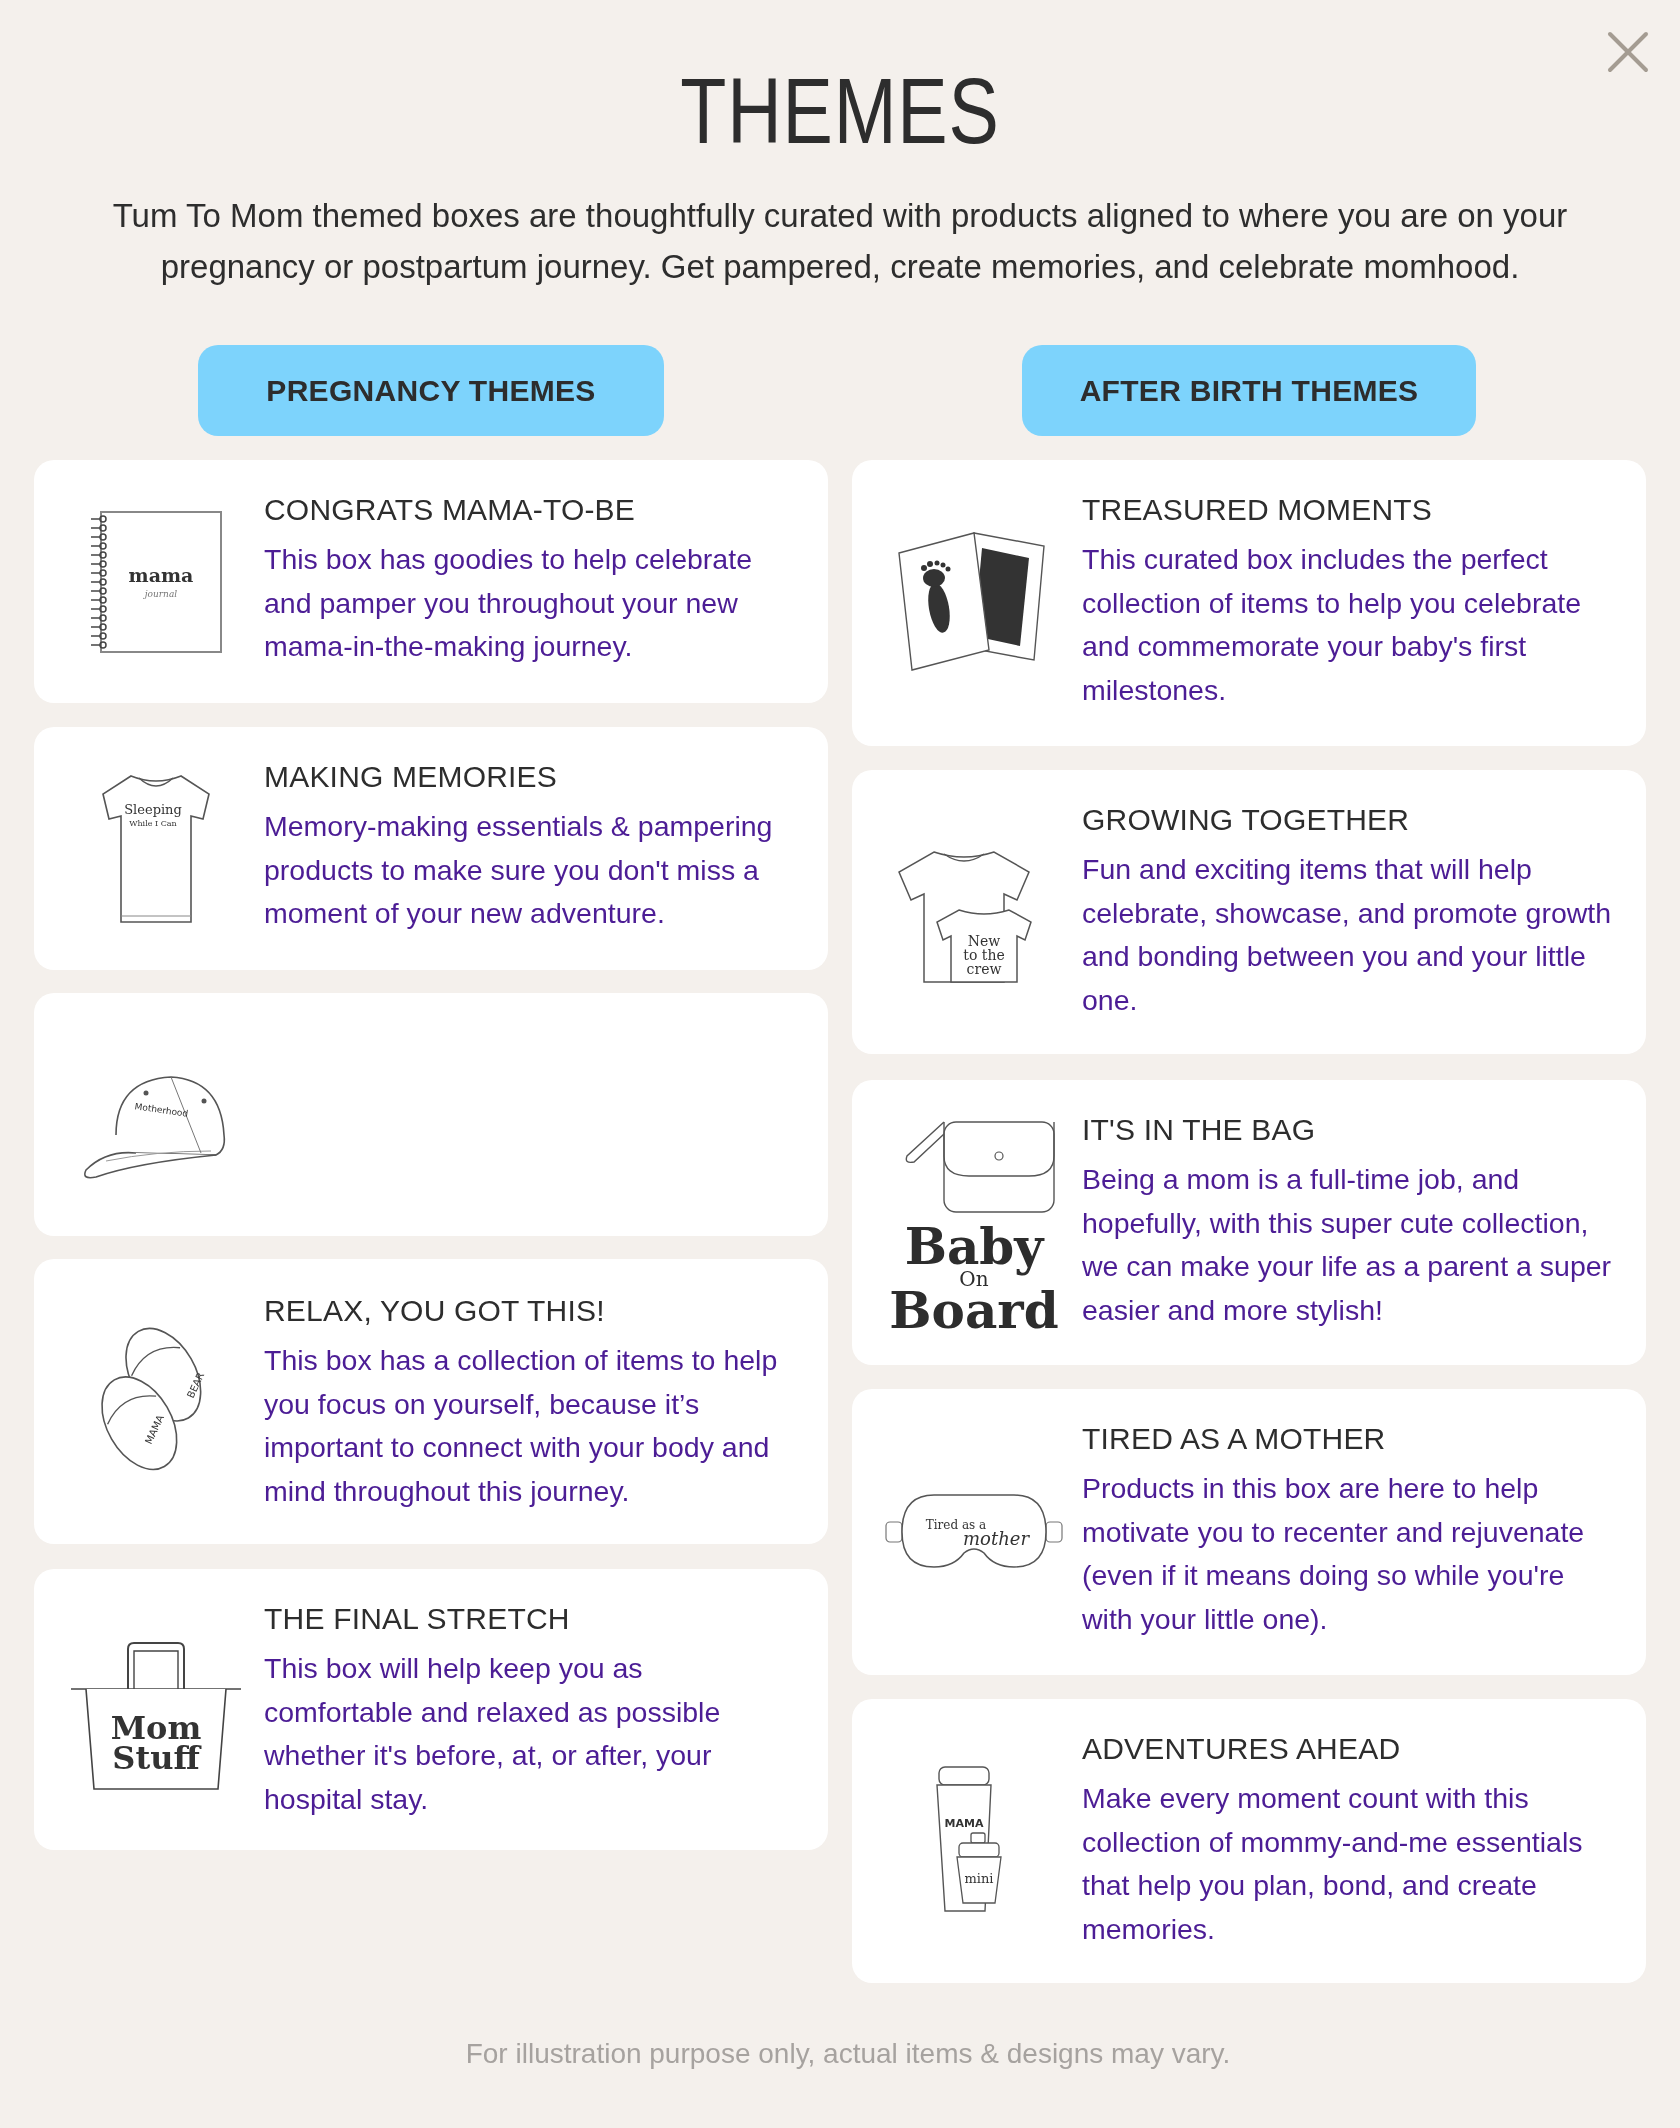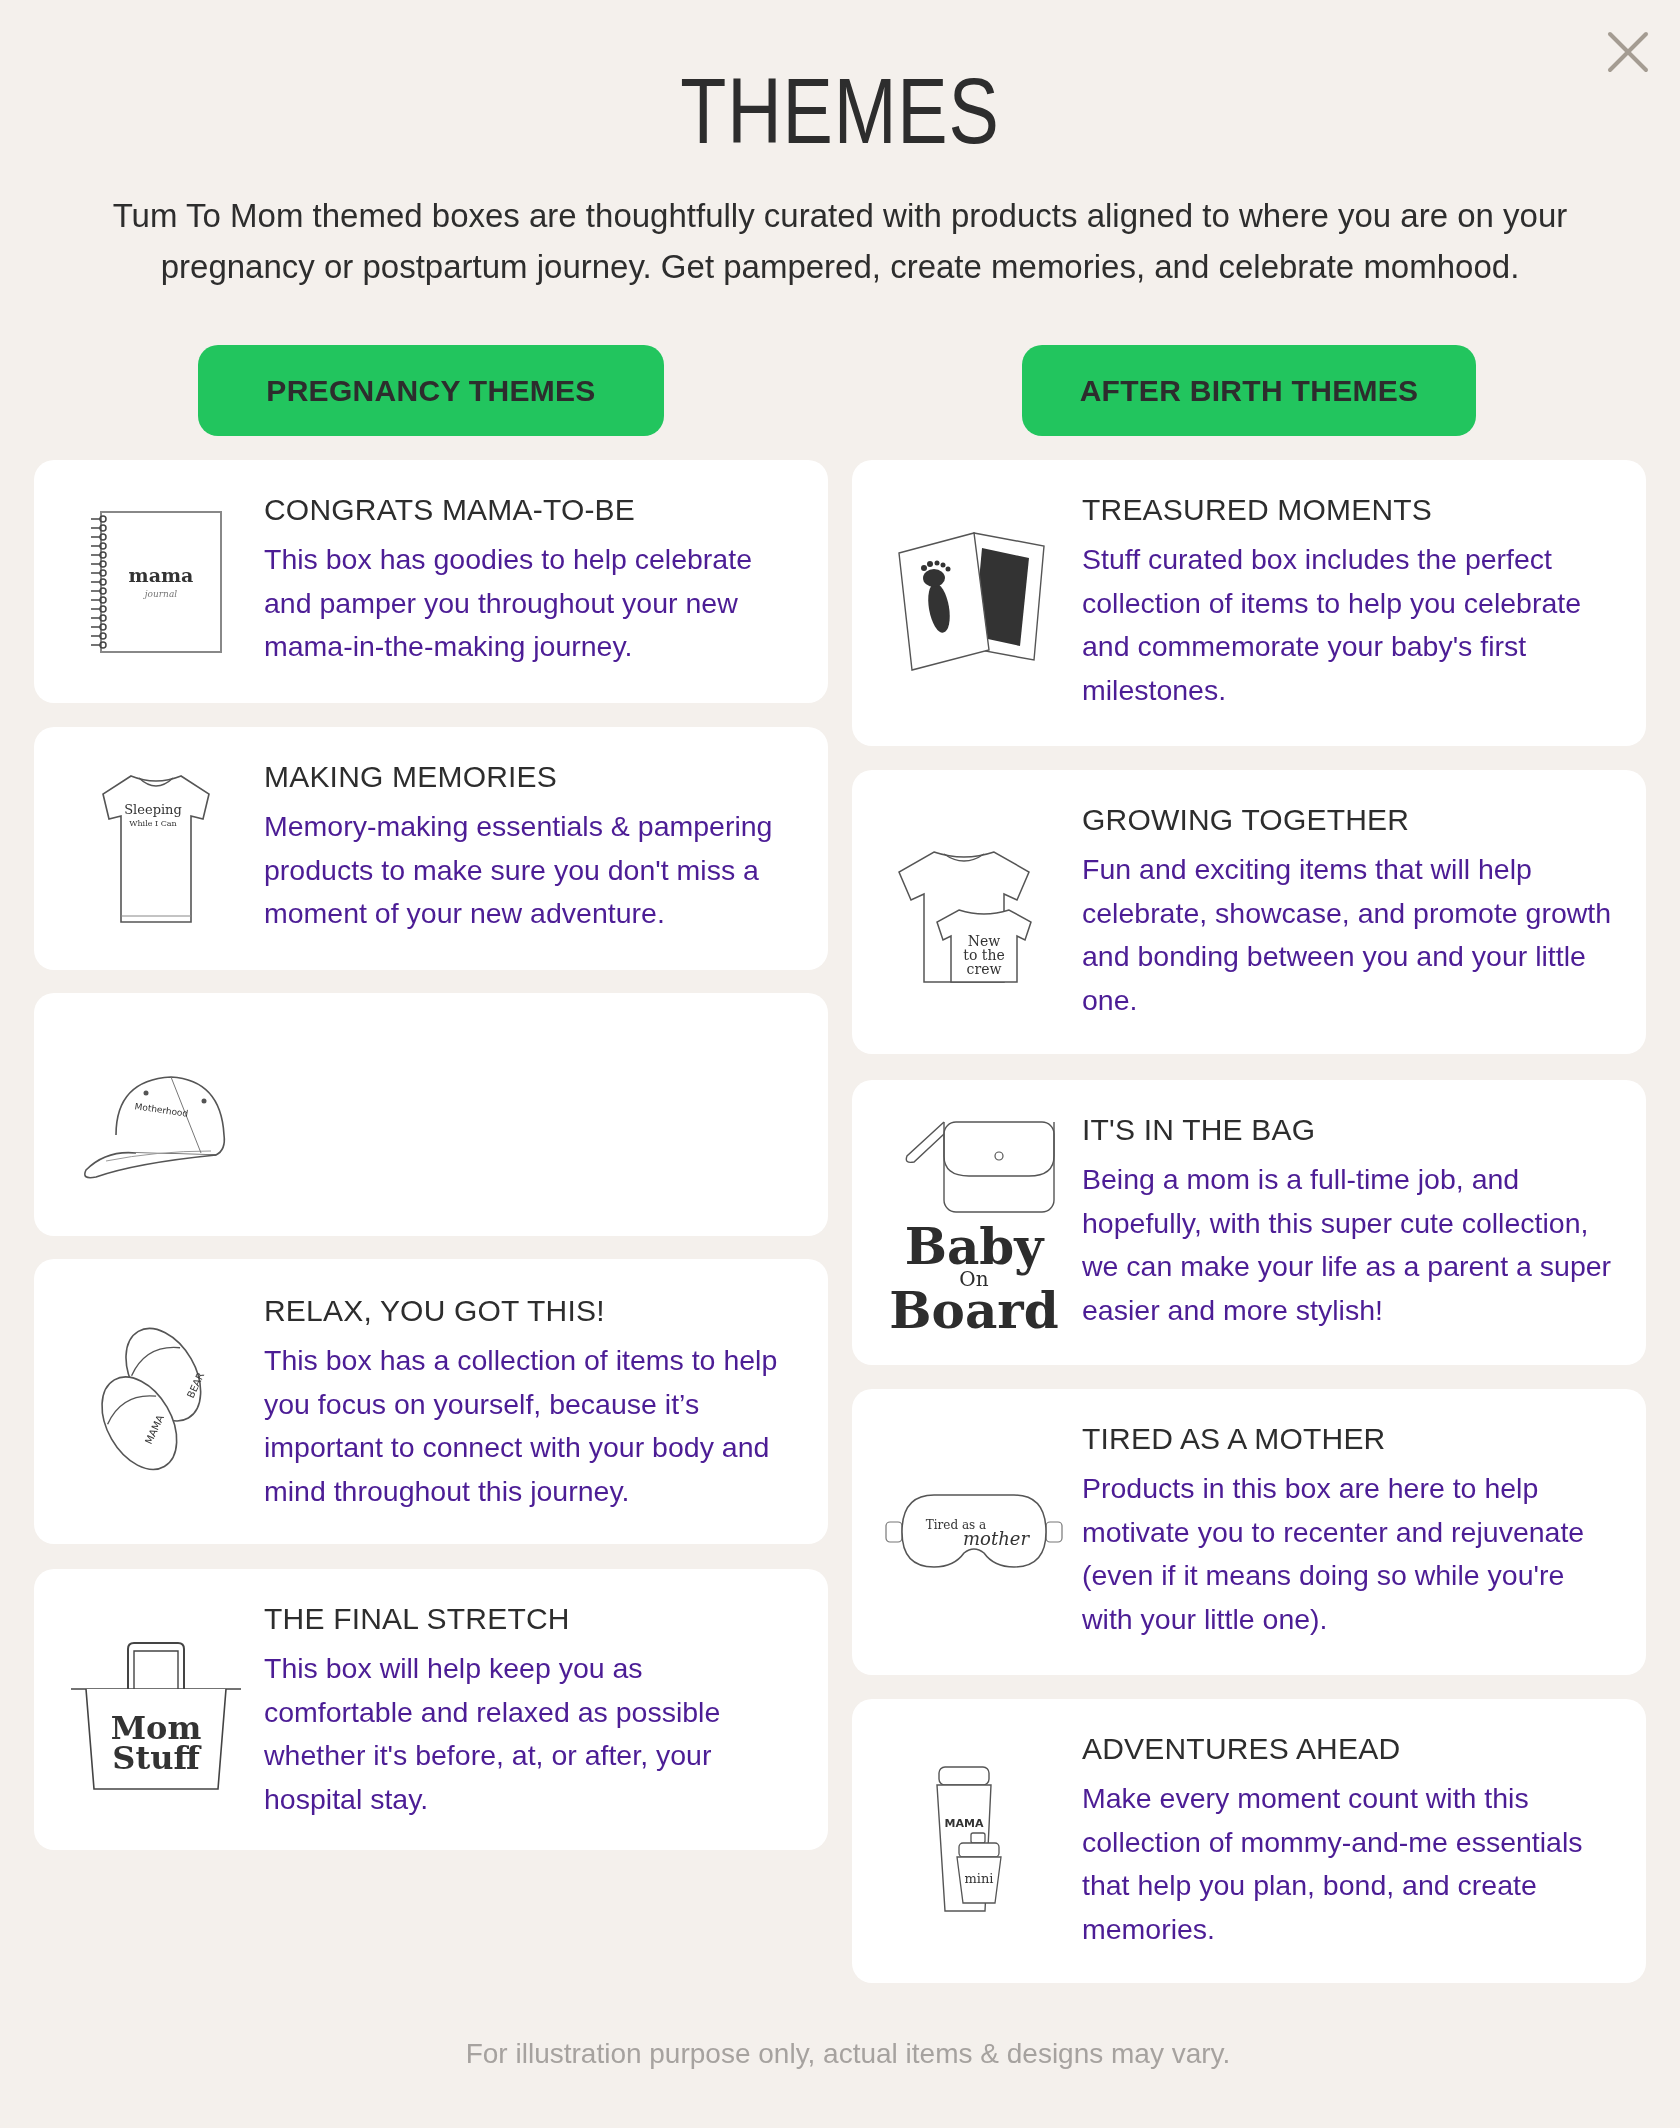--- a/index.html
+++ b/index.html
@@ -23,21 +23,21 @@
   .title {
     position: absolute; left: 0; top: 56px; width: 1680px; text-align: center;
     font-size: 92px; font-weight: 300; letter-spacing: 1px; color: #2d2d2d;
     line-height: 110px; transform: scaleX(0.82);
   }
   .intro {
     position: absolute; left: 80px; top: 190px; width: 1520px; text-align: center;
     font-size: 33px; line-height: 51px; color: #2d2d2d;
   }
   .col-header {
-    position: absolute; top: 345px; height: 91px; background: #22c55e;
+    position: absolute; top: 345px; height: 91px; background: #7dd3fc;
     border-radius: 20px; display: flex; align-items: center; justify-content: center;
     font-size: 30px; font-weight: 700; letter-spacing: 0.3px; color: #2d2d2d;
   }
   .col-header.left { left: 198px; width: 466px; }
   .col-header.right { left: 1022px; width: 454px; }
   .card {
     position: absolute; background: #ffffff; border-radius: 20px;
     box-sizing: border-box;
   }
   .card .art {
@@ -198,21 +198,21 @@
         <ellipse cx="40" cy="50" rx="11" ry="9" fill="#333"></ellipse>
         <circle cx="30" cy="40" r="3" fill="#333"></circle>
           <circle cx="36" cy="36" r="3" fill="#333"></circle>
         <circle cx="43" cy="35" r="2.5" fill="#333"></circle>
           <circle cx="49" cy="37" r="2.5" fill="#333"></circle>
         <circle cx="54" cy="41" r="2.5" fill="#333"></circle>
       </svg>
     </div>
     <div class="text" style="top:30px;">
       <h3>TREASURED MOMENTS</h3>
-      <p>Stuff curated box includes the perfect collection of items to help you celebrate and commemorate your baby's first milestones.</p>
+      <p>This curated box includes the perfect collection of items to help you celebrate and commemorate your baby's first milestones.</p>
     </div>
   </div>
 
   <div class="card" style="left:852px; top:770px; width:794px; height:284px;">
     <div class="art" style="top:40px; height:204px;">
       <svg width="170" height="160" viewBox="0 0 170 160">
         <path d="M45 20 Q75 30 105 20 L140 40 L128 68 L115 62 L115 150 L35 150 L35 62 L22 68 L10 40 Z" fill="#fff" stroke="#555" stroke-width="1.5"></path>
         <path d="M55 22 Q75 36 95 22" fill="none" stroke="#555" stroke-width="1.3"></path>
         <path d="M70 78 Q95 86 120 78 L142 90 L136 108 L128 104 L128 150 L62 150 L62 104 L54 108 L48 90 Z" fill="#fff" stroke="#555" stroke-width="1.5"></path>
         <text x="95" y="114" text-anchor="middle" font-family="DejaVu Serif, serif" font-size="14" fill="#333">New</text>

